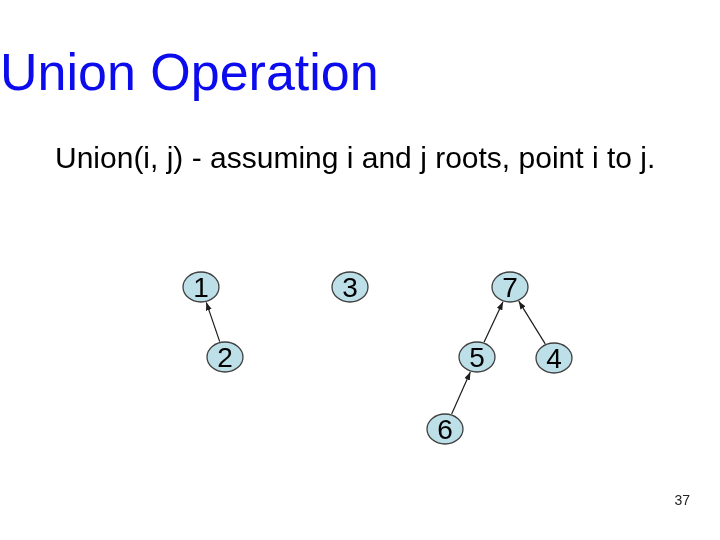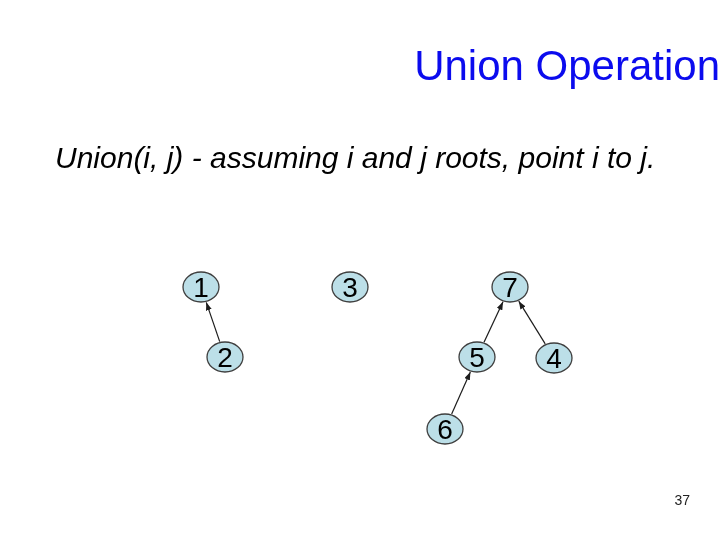--- a/index.html
+++ b/index.html
@@ -10,35 +10,34 @@
     background: var(--background, #ffffff);
     font-family: "Liberation Sans", "DejaVu Sans", sans-serif;
     overflow: hidden;
   }
   .title {
     position: absolute;
     top: 42px;
     left: 0;
     width: 100%;
     margin: 0;
-    text-align: right;
-    font-size: 42px;
+    text-align: left;
+    font-size: 52px;
     font-weight: 400;
     color: var(--title_color, #0b0bee);
     white-space: nowrap;
   }
   .body-text {
     position: absolute;
     top: 141px;
     left: 55px;
     margin: 0;
     font-size: 30px;
     color: var(--body_text, #000000);
     white-space: nowrap;
-    font-style: italic;
   }
   .diagram {
     position: absolute;
     left: 0;
     top: 0;
     width: 720px;
     height: 540px;
   }
   .diagram text {
     font-family: "Liberation Sans", "DejaVu Sans", sans-serif;

